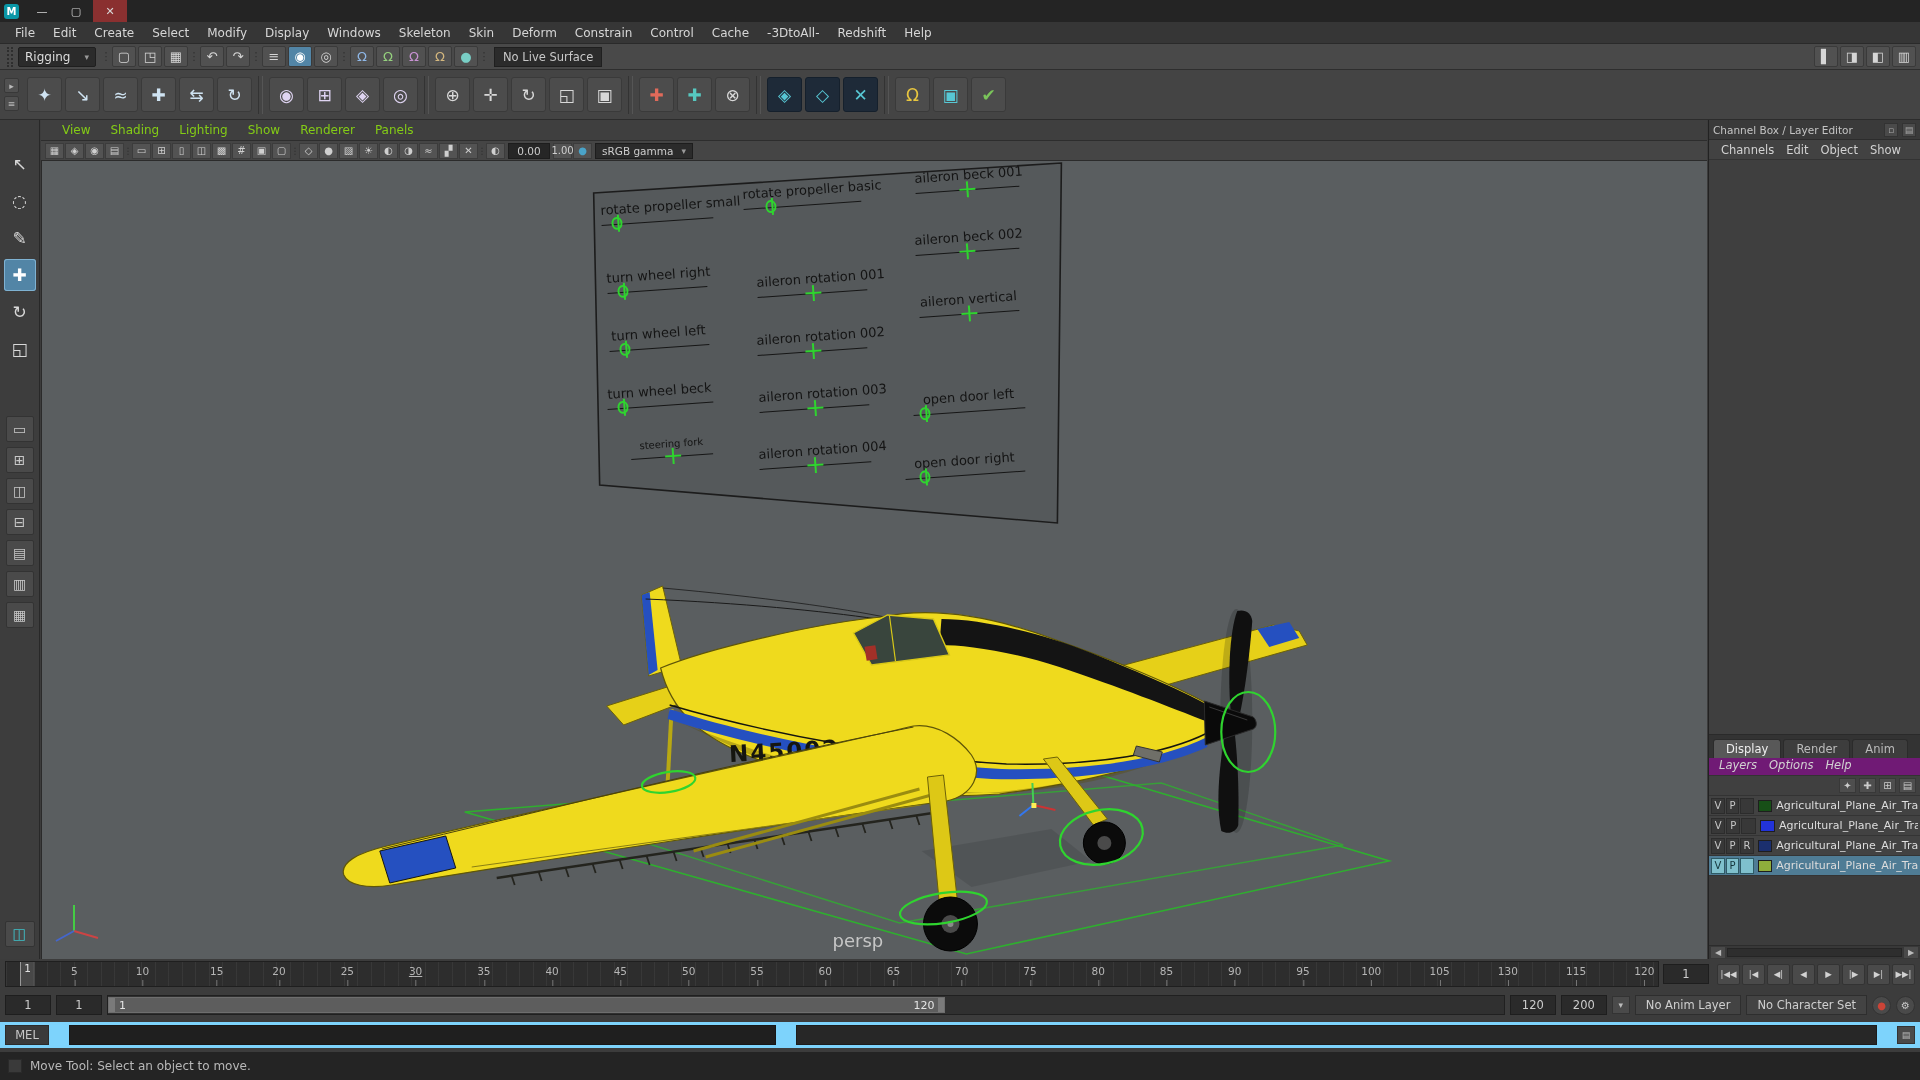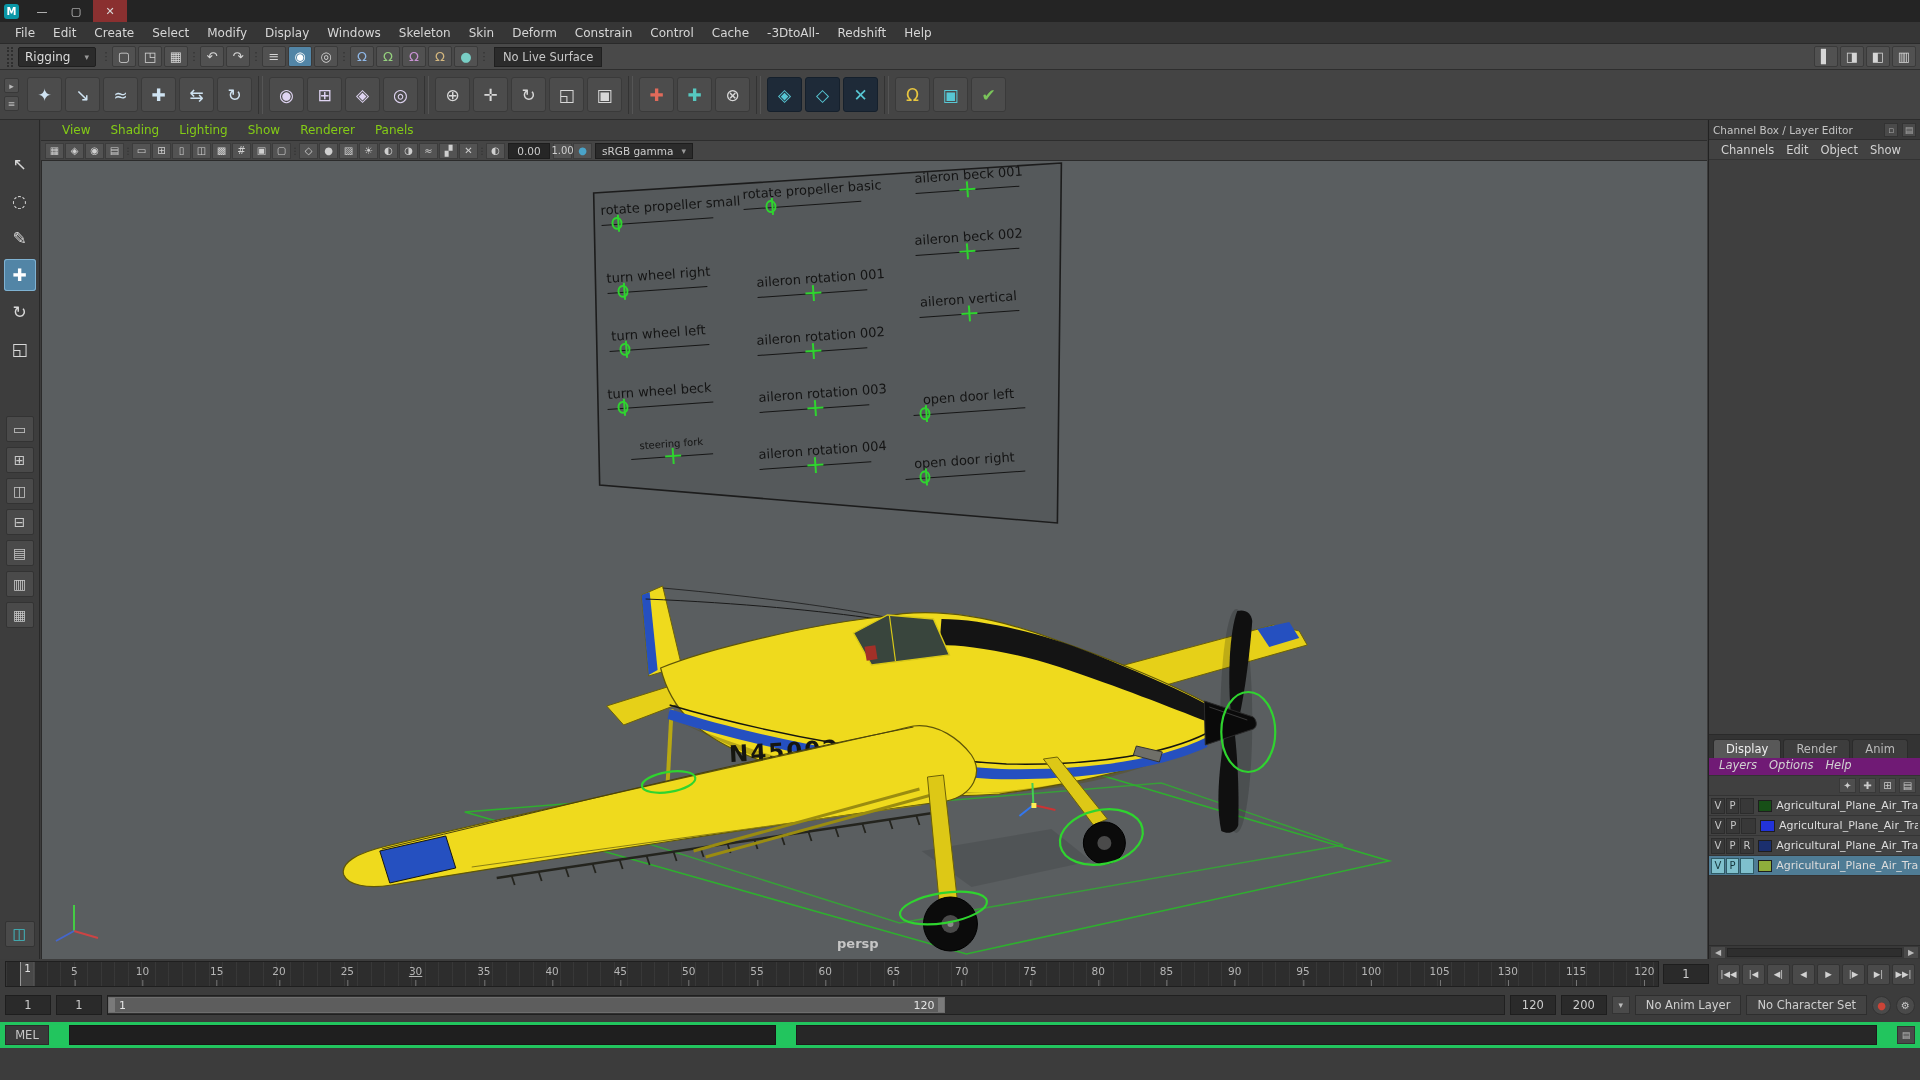--- a/index.html
+++ b/index.html
@@ -49,21 +49,21 @@
   .viewport-col{position:absolute;left:41px;top:120px;right:213px;bottom:121px;display:flex;flex-direction:column;}
   .vp-menubar{height:21px;background:#3f3f3f;border-bottom:1px solid #2d2d2d;display:flex;align-items:center;padding-left:12px;gap:2px;}
   .vp-menu{padding:0 9px;font-size:12px;color:#84cc16;}
   .vp-toolbar{height:20px;background:#454545;border-bottom:1px solid #2b2b2b;display:flex;align-items:center;gap:1px;padding:0 4px;}
   .vpt-item[data-kind="icon"]{width:19px;height:16px;background:#535353;border:1px solid #3c3c3c;display:flex;align-items:center;justify-content:center;font-size:10px;color:#cfcfcf;}
   .vpt-item[data-kind="sep"]{width:6px;height:16px;color:#2f2f2f;font-size:9px;display:flex;align-items:center;justify-content:center;}
   .vpt-field{width:42px;height:16px;background:#262626;border:1px solid #1d1d1d;color:#ccc;font-size:10.5px;display:flex;align-items:center;justify-content:center;margin:0 2px;}
   .vpt-dd{height:16px;background:#2b2b2b;border:1px solid #1d1d1d;display:flex;align-items:center;gap:8px;padding:0 6px;font-size:10.5px;color:#ccc;margin-left:2px;}
   .vp-canvas{flex:1;position:relative;background:#5a5e60;border-left:1px solid #2a2a2a;overflow:hidden;}
   .vp-svg{position:absolute;inset:0;width:100%;height:100%;}
-  .persp-label{position:absolute;left:49%;bottom:8px;transform:translateX(-50%);color:#c6c6c6;font-size:13px;font-weight:bold;}
+  .persp-label{position:absolute;left:49%;bottom:8px;transform:translateX(-50%);color:#c6c6c6;font-size:18px;}
 
   
   .rig-ctl{position:absolute;transform:rotate(-4deg);transform-origin:left top;color:#141414;}
   .rig-label{font-size:13px;font-weight:500;white-space:nowrap;text-align:center;}
   .rig-ctl[data-small="true"] .rig-label{font-size:10px;}
   .rig-line{height:0;border-top:1.7px solid #161616;margin-top:7px;position:relative;}
   .rig-handle{position:absolute;}
   .rig-handle[data-type="circle"]{width:11px;height:13px;border:2px solid #2fd42f;border-radius:50%;top:-8px;}
   .rig-handle[data-type="circle"]::after{content:"";position:absolute;left:50%;top:-4px;bottom:-4px;width:2px;background:#2fd42f;}
   .rig-handle[data-type="plus"]{width:16px;height:16px;top:-9px;}
@@ -110,21 +110,21 @@
   .range-row{position:absolute;left:0;right:0;top:992px;height:26px;background:#3c3c3c;display:flex;align-items:center;gap:5px;padding:0 5px;}
   .range-track{flex:1;height:20px;background:#303030;border:1px solid #202020;position:relative;}
   .range-bar{position:absolute;top:1px;bottom:1px;background:#5d5d5d;border:1px solid #6e6e6e;display:flex;justify-content:space-between;align-items:center;padding:0 10px;font-size:11px;color:#e4e4e4;}
   .range-bar::before,.range-bar::after{content:"";position:absolute;top:0;bottom:0;width:6px;background:#7a7a7a;}
   .range-bar::before{left:0;}.range-bar::after{right:0;}
   .mini-btn{width:18px;height:18px;background:#4a4a4a;border:1px solid #333;display:flex;align-items:center;justify-content:center;font-size:9px;color:#bbb;}
   .tl-label-box{height:20px;background:#434343;border:1px solid #2e2e2e;display:flex;align-items:center;padding:0 10px;font-size:11.5px;color:#cfcfcf;}
   .round-icon{width:19px;height:19px;border-radius:50%;display:flex;align-items:center;justify-content:center;font-size:10px;background:#4a4a4a;border:1px solid #333;}
 
   
-  .mel-row{position:absolute;left:0;right:0;top:1022px;height:26px;background:#22c55e;display:flex;align-items:center;gap:20px;padding:0 5px;}
+  .mel-row{position:absolute;left:0;right:0;top:1022px;height:26px;background:#7dd3fc;display:flex;align-items:center;gap:20px;padding:0 5px;}
   .mel-label{width:44px;height:20px;background:#3a3a3a;border:1px solid #2b2b2b;display:flex;align-items:center;justify-content:center;font-size:11.5px;color:#c8c8c8;}
   .mel-input{flex:0 0 37%;height:20px;background:#1f1f1f;border:1px solid #171717;color:#ddd;font-family:"DejaVu Sans Mono","Liberation Mono",monospace;font-size:11px;padding:0 6px;outline:none;}
   .mel-output{flex:1;height:20px;background:#272727;border:1px solid #1c1c1c;}
 
   
   .help-row{position:absolute;left:0;right:0;top:1052px;height:28px;background:#242424;display:flex;align-items:center;padding-left:8px;gap:8px;}
   .help-icon{width:14px;height:14px;background:#3a3a3a;border:1px solid #2a2a2a;}
   .help-text{font-size:12px;color:#b8b8b8;}
 </style>
 </head>
@@ -802,14 +802,18 @@
     <span class="round-icon" style="color:#c8c8c8">⚙</span>
   </div>
 
   <div class="mel-row">
     <span class="mel-label">MEL</span>
     <input class="mel-input" style="">
     <span class="mel-output"></span>
     <span class="mini-btn">▤</span>
   </div>
 
+  <div class="help-row">
+    <span class="help-icon"></span>
+    <span class="help-text">Move Tool: Select an object to move.</span>
+  </div>
 
 </div>
 
 </body></html>

